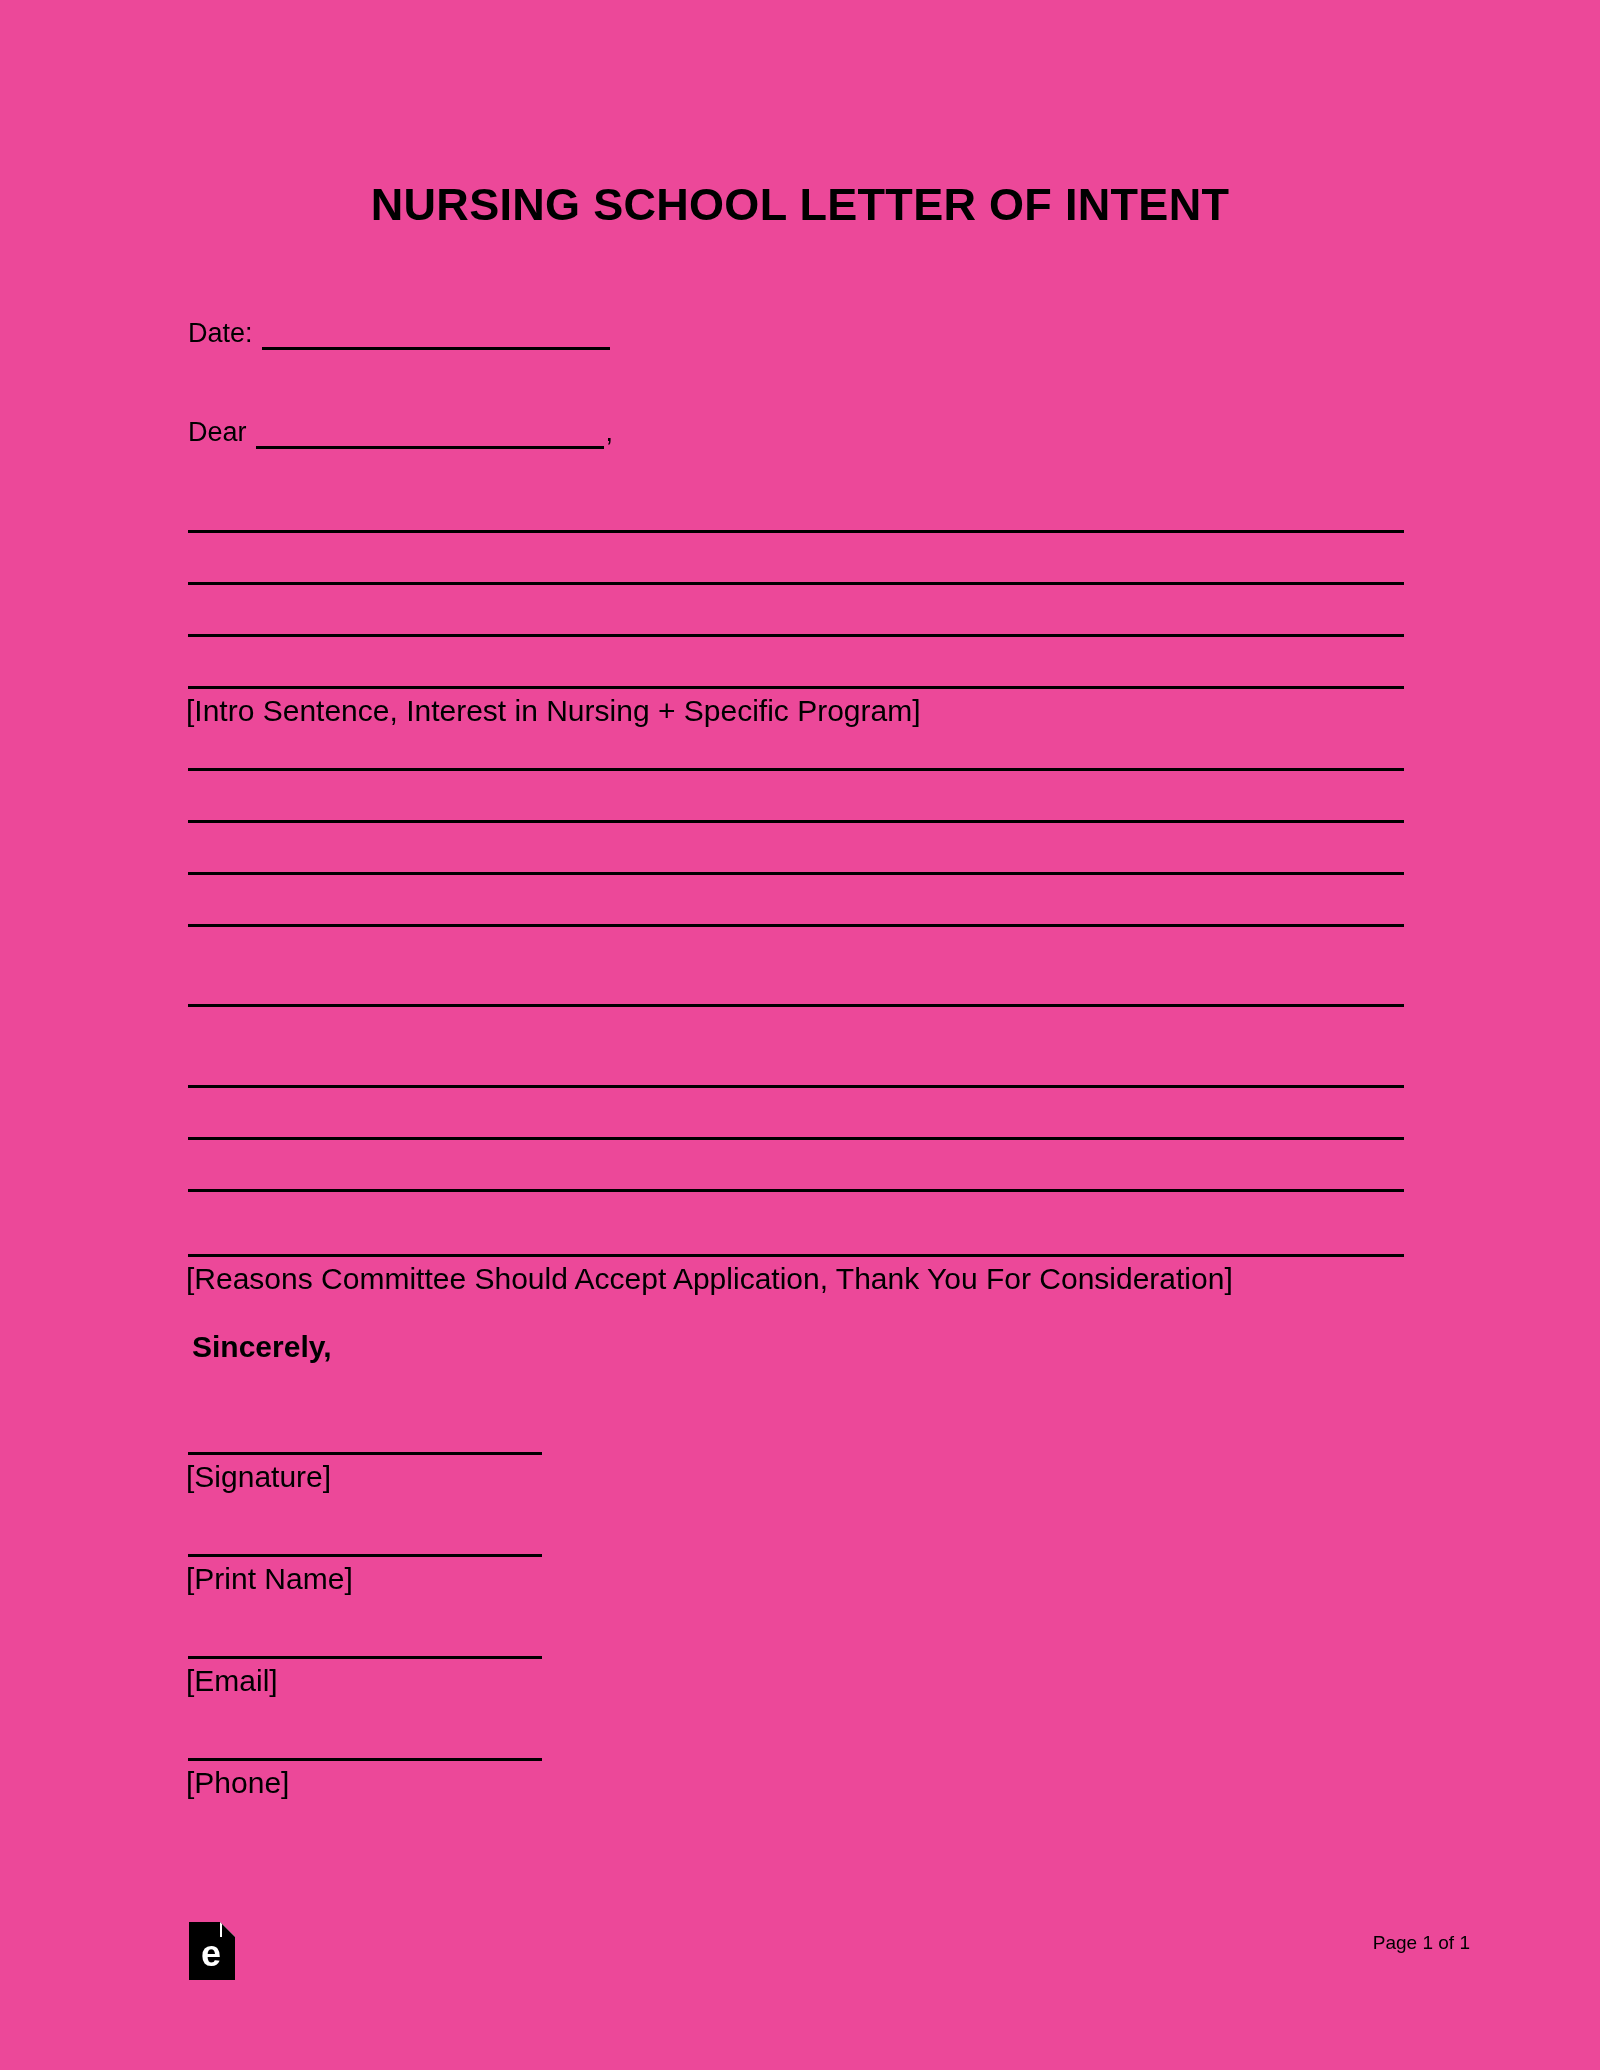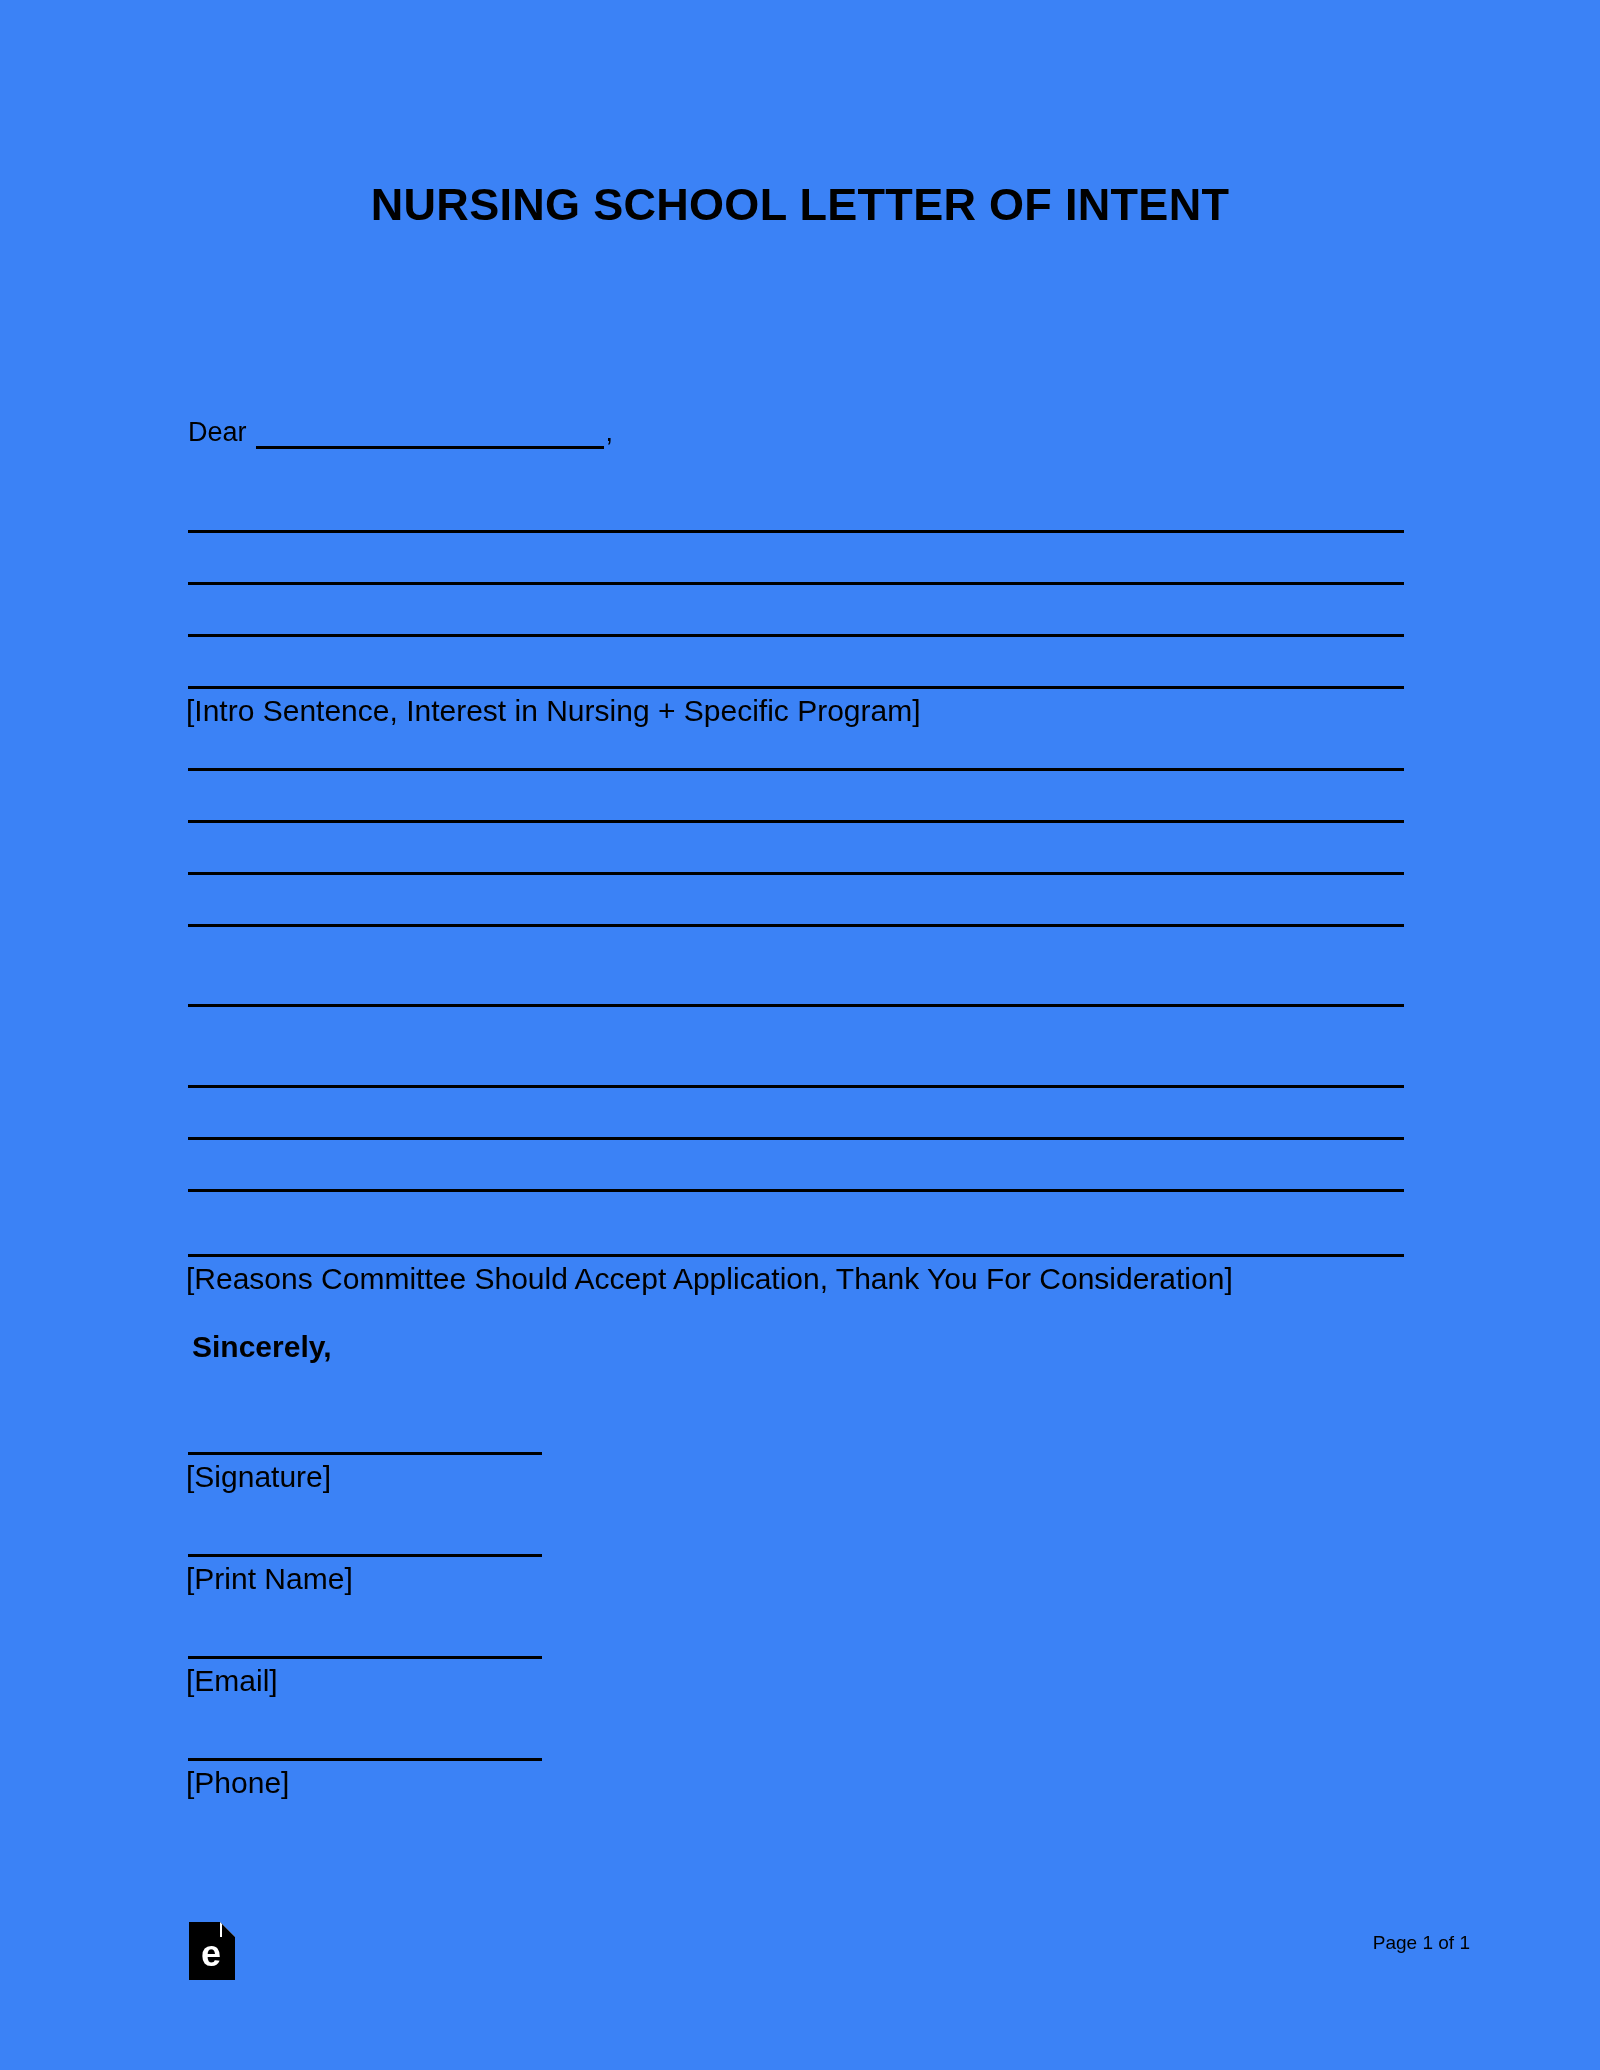--- a/index.html
+++ b/index.html
@@ -15,21 +15,21 @@
     font-family: "Liberation Sans", sans-serif;
     color: #000000;
     position: relative;
     overflow: hidden;
   }
 
   .page {
     position: relative;
     width: 1600px;
     height: 2070px;
-    background: #3b82f6;
+    background: #ec4899;
   }
 
   
   .doc-title {
     position: absolute;
     left: 0;
     top: 182px;
     width: 1600px;
     text-align: center;
     font-size: 45px;
@@ -99,20 +99,24 @@
     white-space: nowrap;
   }
 </style>
 </head>
 <body>
 
 <div class="page">
 
   <div class="doc-title">NURSING SCHOOL LETTER OF INTENT</div>
 
+  <div class="fill-row" style="left:188px; top:316px;">
+    <span class="fill-label">Date:</span>
+    <span class="fill-blank" style="width:348px;"></span>
+  </div>
 
   <div class="fill-row" style="left:188px; top:415px;">
     <span class="fill-label">Dear</span>
     <span class="fill-blank" style="width:348px;"></span>
     <span class="fill-tail">,</span>
   </div>
 
   <div class="rule" style="top:530px;"></div>
   <div class="rule" style="top:582px;"></div>
   <div class="rule" style="top:634px;"></div>

